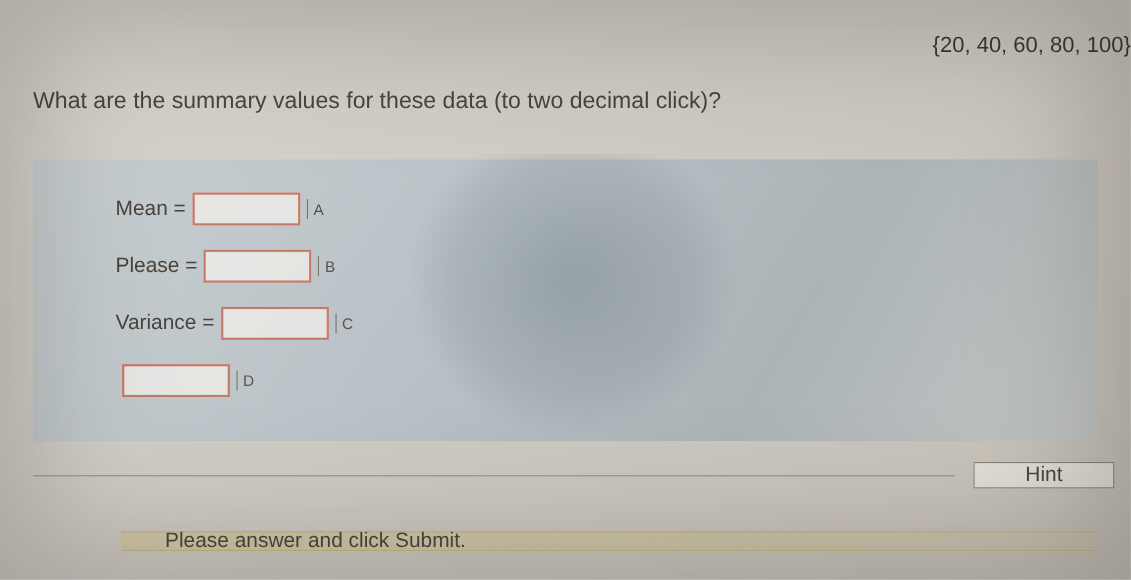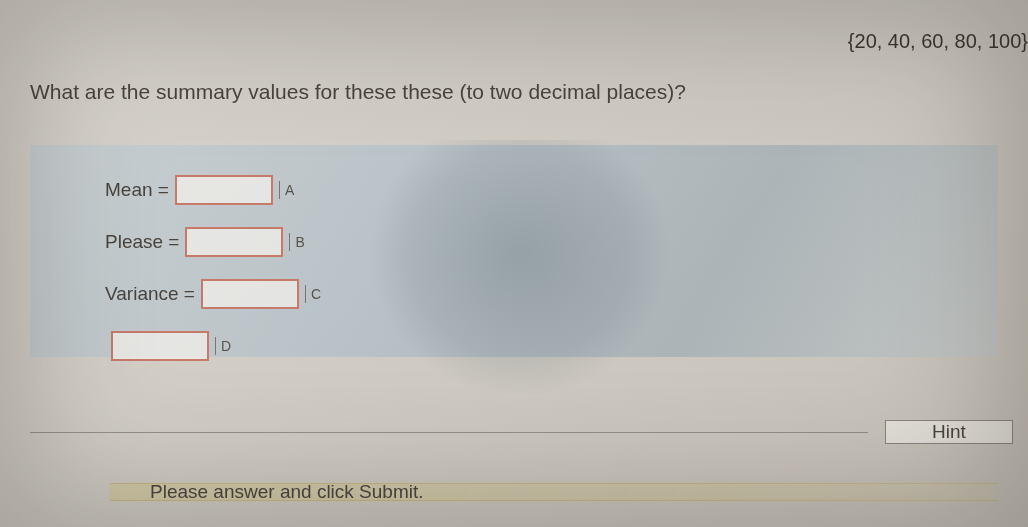--- a/index.html
+++ b/index.html
@@ -31,21 +31,21 @@
       top: 80px;
       left: 30px;
       font-size: 21px;
       color: #4a443d;
     }
     .inputs-area {
       position: absolute;
       top: 145px;
       left: 30px;
       right: 30px;
-      height: 212px;
+      height: 256px;
       background: linear-gradient(120deg, rgba(190,205,215,0.55) 0%, rgba(165,185,200,0.55) 40%, rgba(140,160,175,0.5) 70%, rgba(190,200,205,0.5) 100%);
       padding: 30px 75px;
     }
     .shadow-blob {
       position: absolute;
       top: 140px;
       left: 280px;
       width: 480px;
       height: 380px;
       background: radial-gradient(ellipse 200px 190px at 50% 30%, rgba(70,85,100,0.28), rgba(70,85,100,0.12) 55%, rgba(70,85,100,0) 75%);
@@ -122,21 +122,21 @@
       inset: 0;
       pointer-events: none;
       box-shadow: inset 0 0 120px 30px rgba(40,35,28,0.25);
     }
   </style>
 </head>
 <body>
 
 <div class="data-set">{20, 40, 60, 80, 100}</div>
 
-<div class="question-text">What are the summary values for these these (to two decimal places)?</div>
+<div class="question-text">What are the summary values for these data (to two decimal click)?</div>
 
 <div class="inputs-area">
 
   <div class="field-row">
     <span class="field-label">Mean =</span>
     <input class="answer-input" type="text" value="" style="">
     <span class="letter-tag">A</span>
   </div>
 
   <div class="field-row">

